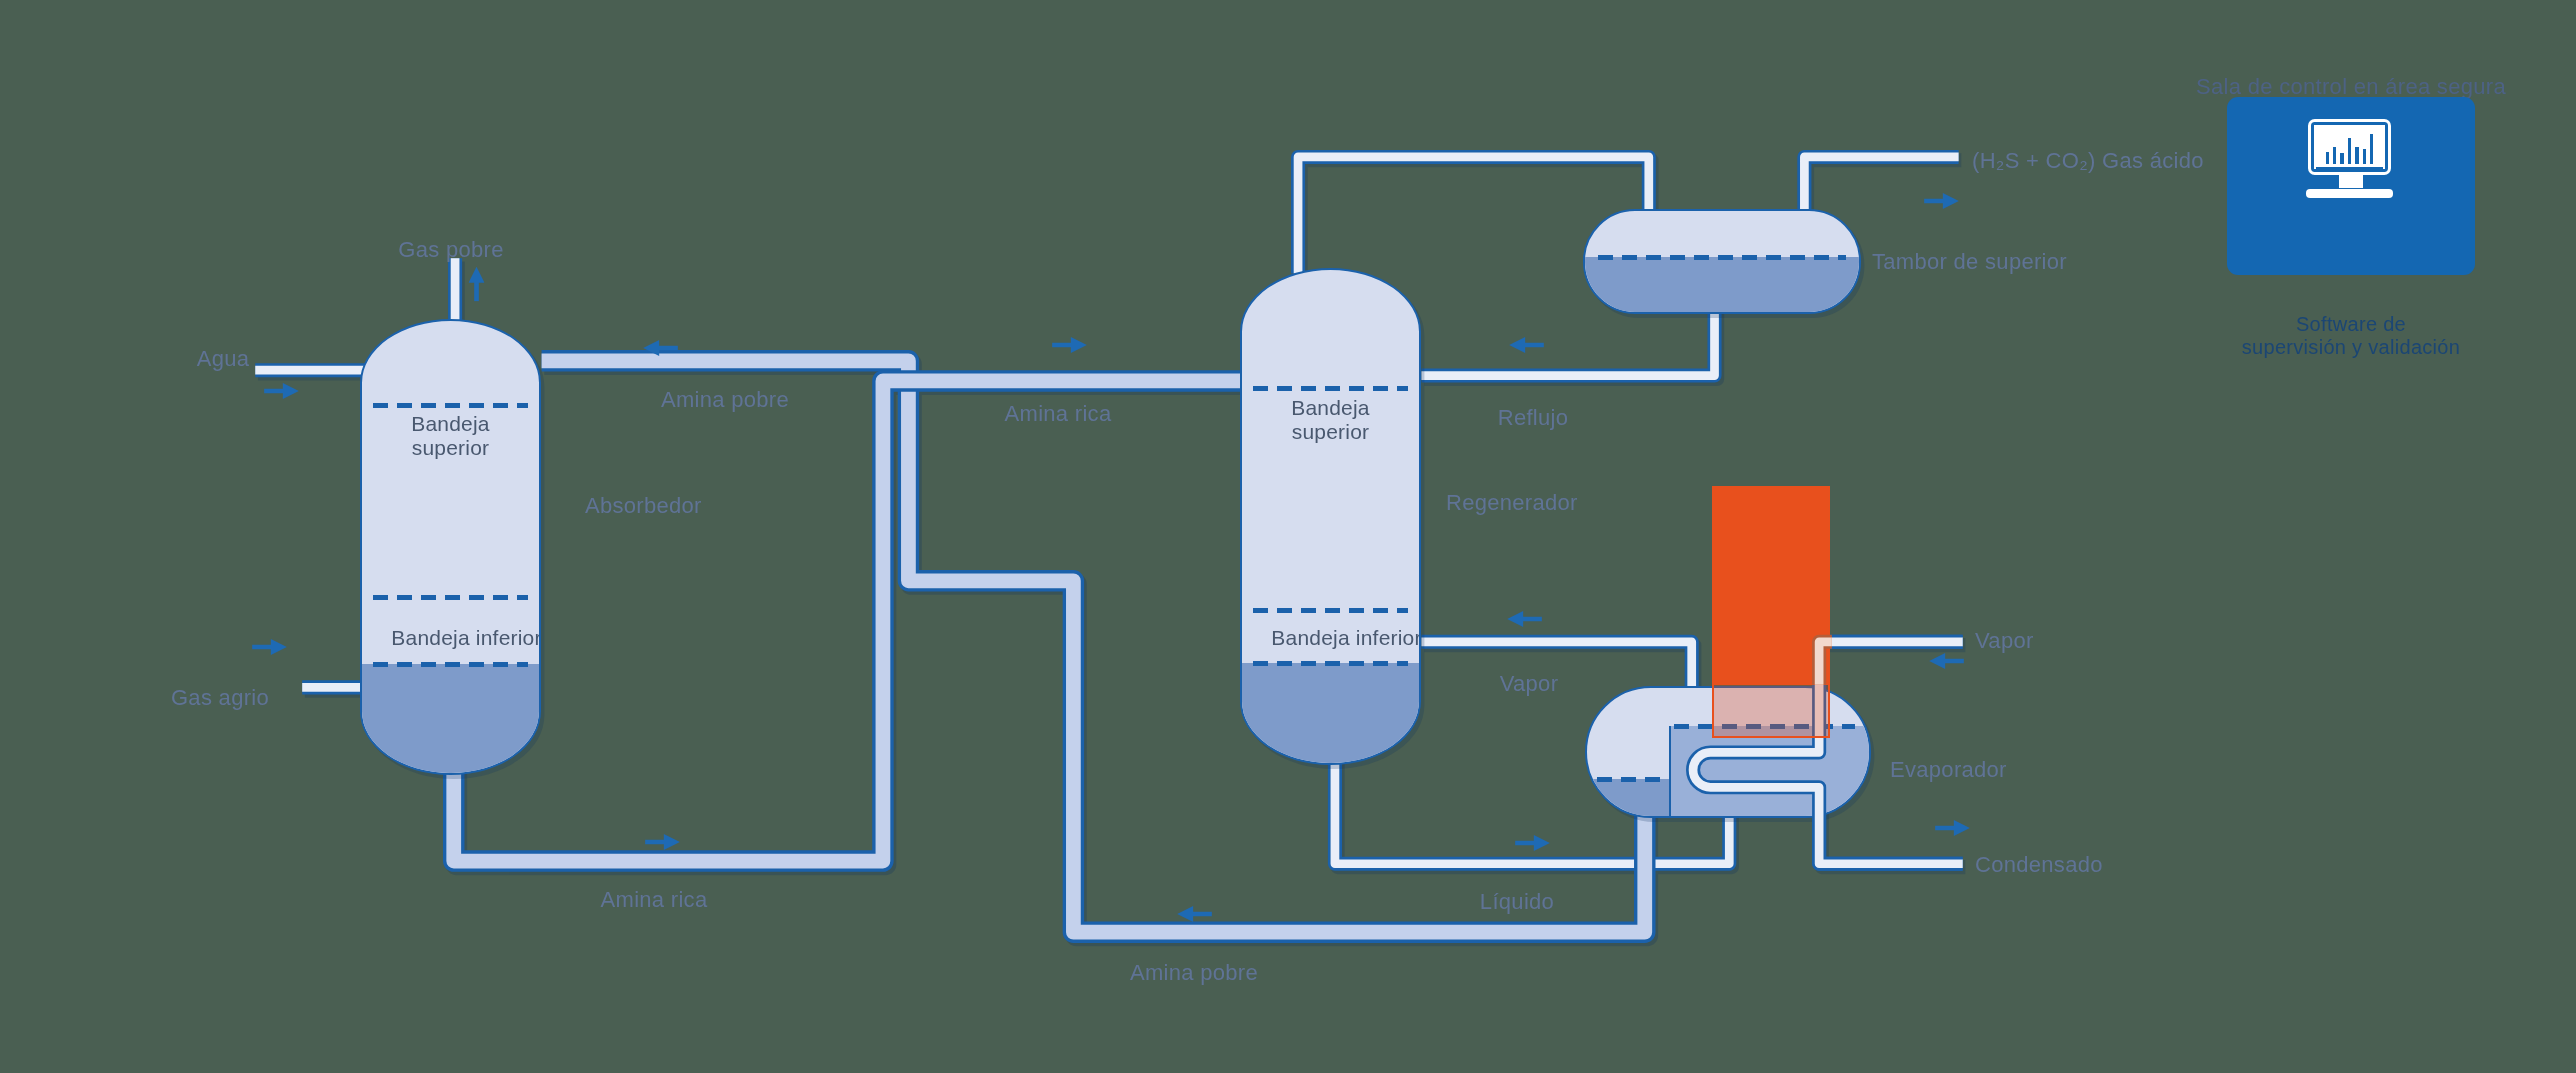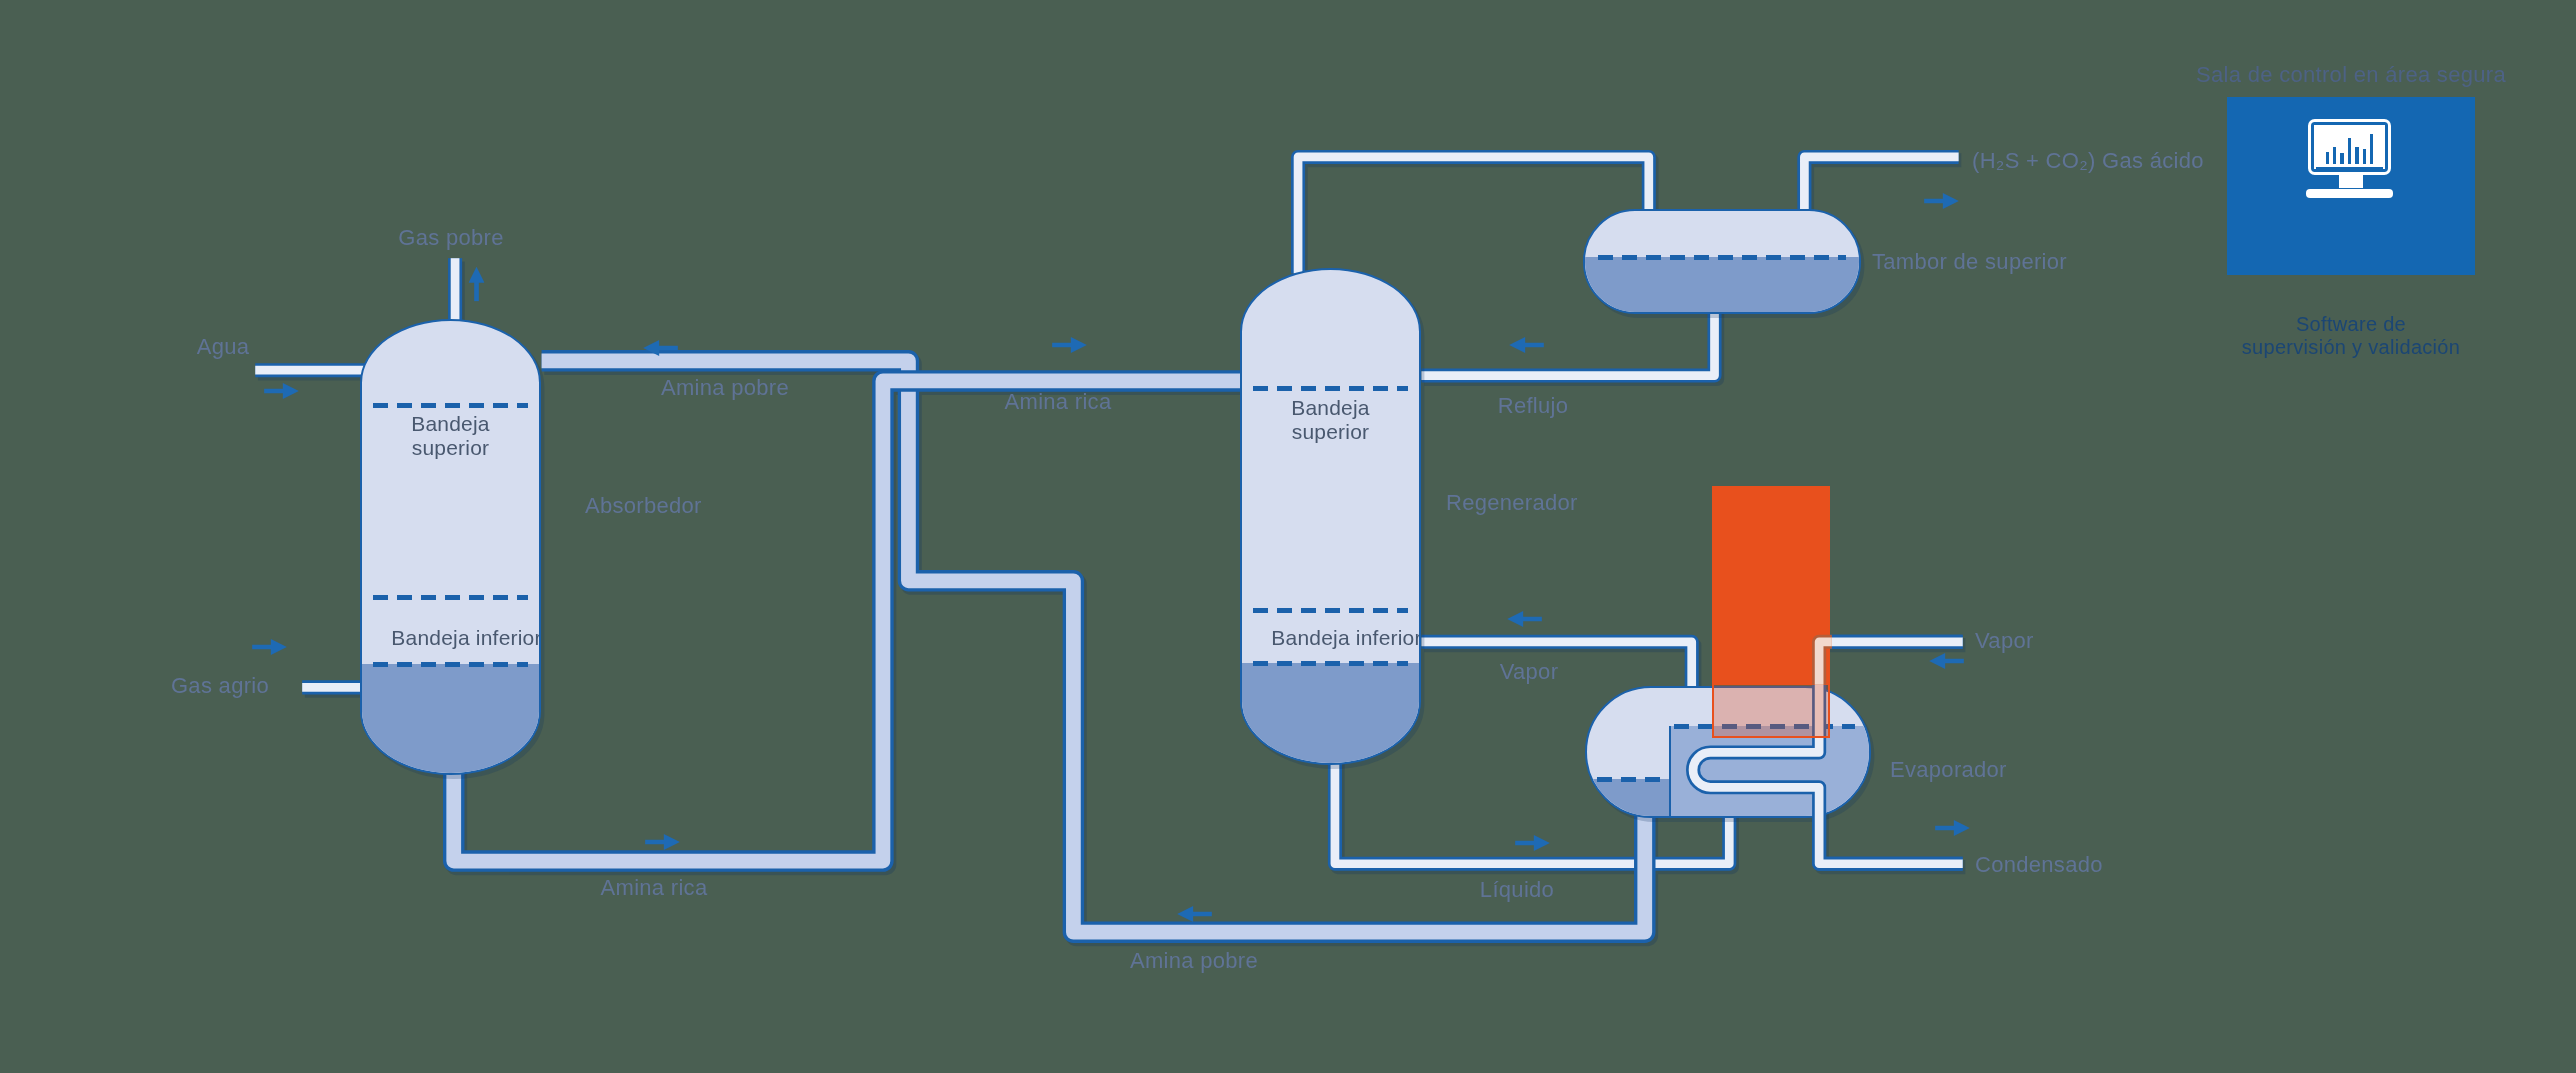--- a/index.html
+++ b/index.html
@@ -15,34 +15,34 @@
   .out-or{stroke:#b55e39;stroke-width:21px;}
   .in-or{stroke:#f2d9cd;stroke-width:13px;}
   
   .vessel{position:absolute;background:#d6ddef;border:2.7px solid #1b61ab;box-sizing:border-box;
           box-shadow:3.4px 4px 0 rgba(14,50,96,.22);}
   .liquid{position:absolute;background:#7e9bca;}
   .dash{position:absolute;height:4.7px;
         background:repeating-linear-gradient(to right,#1b61ab 0 14.8px,transparent 14.8px 24px);}
   
   .lbl{position:absolute;font-size:22px;color:#5f7396;white-space:nowrap;letter-spacing:0.3px;}
-  .lbl.ctr{transform:translate(-50%,-50%);}
+  .lbl.ctr{transform:translate(-50%,-50%);margin-top:12px;}
   .lbl.lft{transform:translate(0,-50%);}
   .tray{position:absolute;font-size:21px;color:#49586f;text-align:center;letter-spacing:0.2px;}
   .tray.two{width:121px;left:50%;transform:translateX(-50%);line-height:1.12;}
   .tray.one{left:16px;width:100%;white-space:nowrap;}
   .arrow{position:absolute;width:35px;height:16px;}
   .arrow path{fill:#1e6ab4;}
   
   #heater{position:absolute;left:1712px;top:486px;width:118px;height:252px;
           border:2px solid #e8501d;box-sizing:border-box;}
   #heater .solid{position:absolute;left:0;top:0;right:0;height:197px;background:#e8501d;}
   #heater .glass{position:absolute;left:0;top:197px;right:0;bottom:0;background:rgba(232,80,29,.30);}
   
-  #ctrl-box{position:absolute;left:2227px;top:97px;width:248px;height:178px;background:#1467b2;}
+  #ctrl-box{position:absolute;left:2227px;top:97px;width:248px;height:178px;background:#1467b2;border-radius:11px;}
   #monitor{position:absolute;left:81px;top:22px;width:83px;height:56px;border:3.4px solid #fff;
            border-radius:6.7px;box-sizing:border-box;}
   #monitor .scr{position:absolute;left:2.7px;top:2.7px;right:2.7px;bottom:2.7px;background:#fff;
                 display:flex;align-items:flex-end;justify-content:center;gap:4px;padding-bottom:5.4px;box-sizing:border-box;}
   #monitor .bar{width:3.4px;background:#1467b2;}
   #monitor .base-line{position:absolute;left:5.4px;right:5.4px;bottom:2.7px;height:2.7px;background:#1467b2;}
   #mon-neck{position:absolute;left:112px;top:78px;width:24px;height:13.4px;background:#fff;}
   #mon-base{position:absolute;left:79px;top:92px;width:87px;height:8.7px;background:#fff;border-radius:4px;}
   .ctrl-txt{position:absolute;left:0;width:100%;text-align:center;font-size:20px;color:#1b4674;letter-spacing:0.3px;}
 </style>

